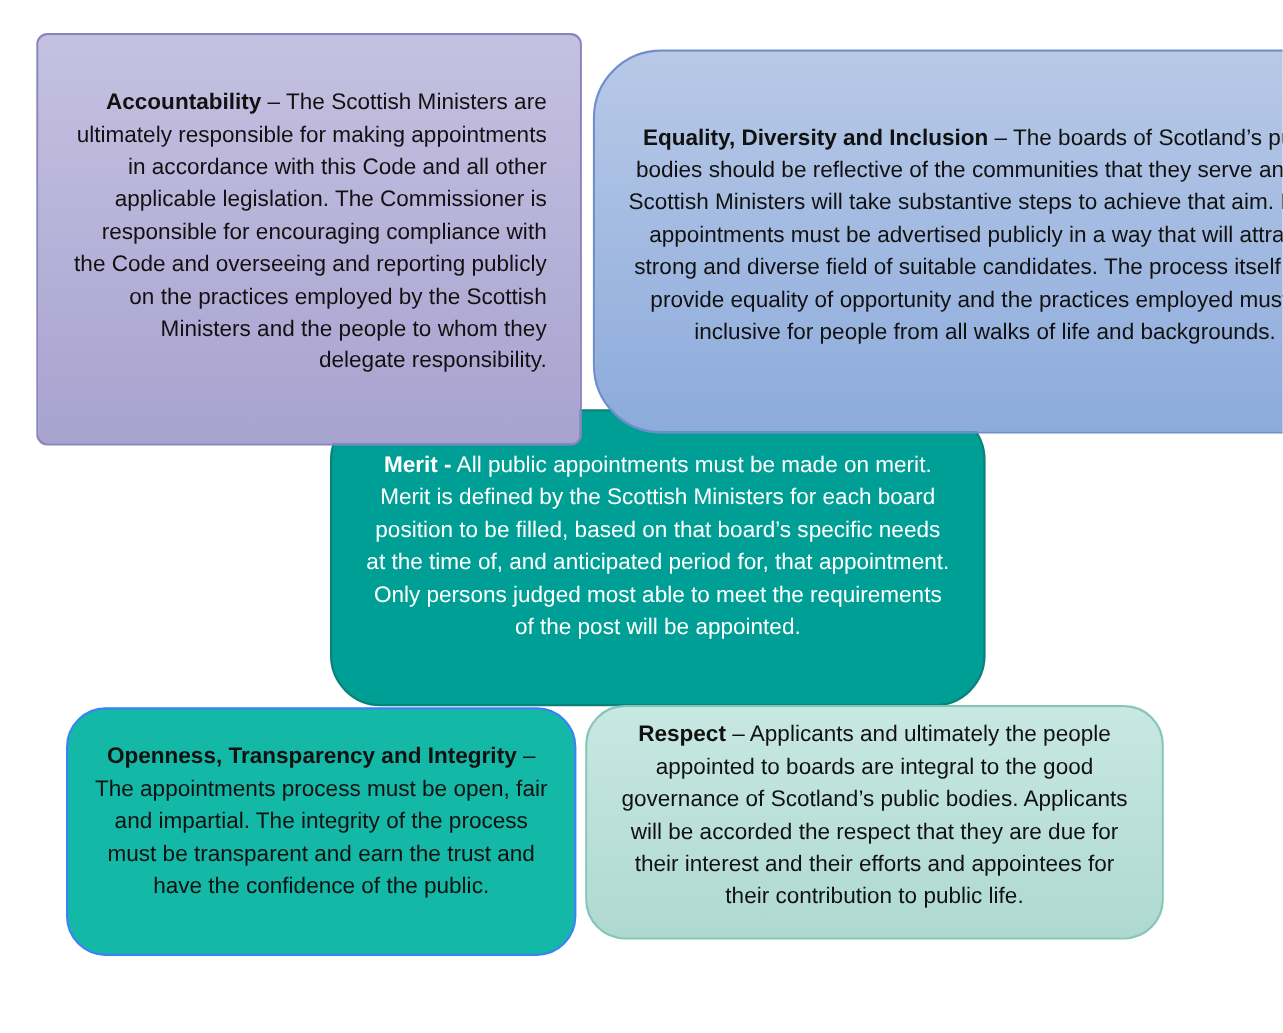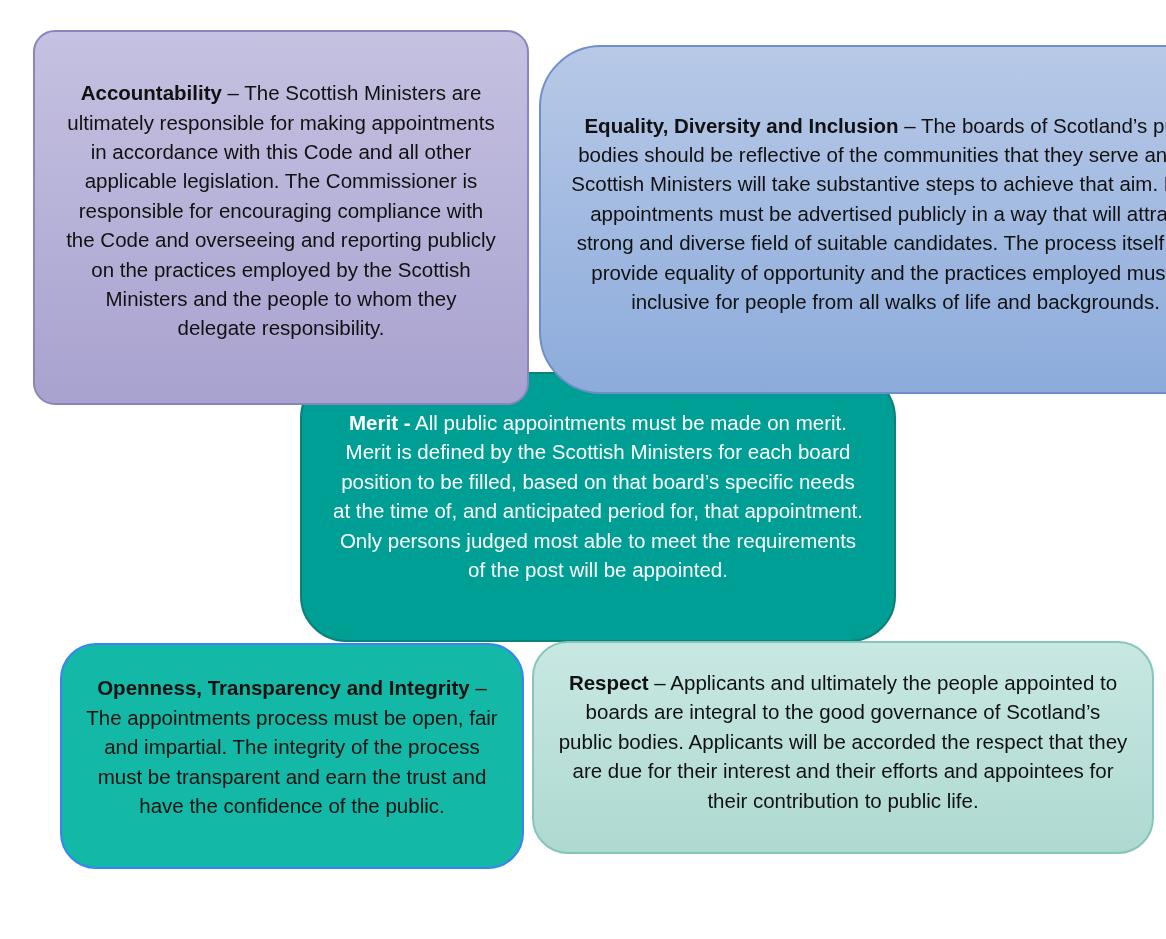--- a/index.html
+++ b/index.html
@@ -6,30 +6,30 @@
     body { width: 1166px; height: 939px; position: relative; overflow: hidden;
            font-family: "Liberation Sans", sans-serif; }
     .box { position: absolute; box-sizing: border-box; display: flex; align-items: center;
            justify-content: center; text-align: center; color: #111; font-size: 20.5px;
            line-height: 29.4px; }
     .box p { margin: 0; }
     .box b { font-weight: bold; }
     #merit { left: 300px; top: 372px; width: 596px; height: 270px; border-radius: 46px;
              background: #009f96; border: 2px solid #0a827a; color: #ffffff; z-index: 1;
              padding: 34px 30px 28px 30px; align-items: flex-start; }
-    #acc { left: 33px; top: 30px; width: 496px; height: 375px; border-radius: 22px;
+    #acc { left: 33px; top: 30px; width: 496px; height: 375px; border-radius: 10px;
            background: linear-gradient(#c5c1e1, #a8a2cf); border: 2px solid #8a85bf; z-index: 2;
-           padding: 0 30px 14px 30px; }
+           padding: 0 30px 14px 30px; text-align: right; }
     #edi { left: 539px; top: 45px; width: 713px; height: 349px; border-radius: 62px;
            background: linear-gradient(#b8c9e7, #8cabdb); border: 2px solid #6f8fca; z-index: 2;
            padding: 0 28px 12px 28px; }
     #open { left: 60px; top: 643px; width: 464px; height: 226px; border-radius: 36px;
             background: #14b8a6; border: 2px solid #3b82f6; z-index: 3;
             padding: 0 24px 18px 24px; }
-    #resp { left: 532px; top: 641px; width: 622px; height: 213px; border-radius: 36px;
+    #resp { left: 532px; top: 641px; width: 526px; height: 213px; border-radius: 36px;
             background: linear-gradient(#c8e8e2, #aed9d1); border: 2px solid #86c6ba; z-index: 3;
             padding: 0 24px 12px 24px; }
   </style>
 </head>
 <body>
 
 <div class="box" id="merit">
   <p><b>Merit -</b><span> </span><span>All public appointments must be made on merit. Merit is defined by the Scottish Ministers for each board position to be filled, based on that board’s specific needs at the time of, and anticipated period for, that appointment. Only persons judged most able to meet the requirements of the post will be appointed.</span></p>
 </div>
 

